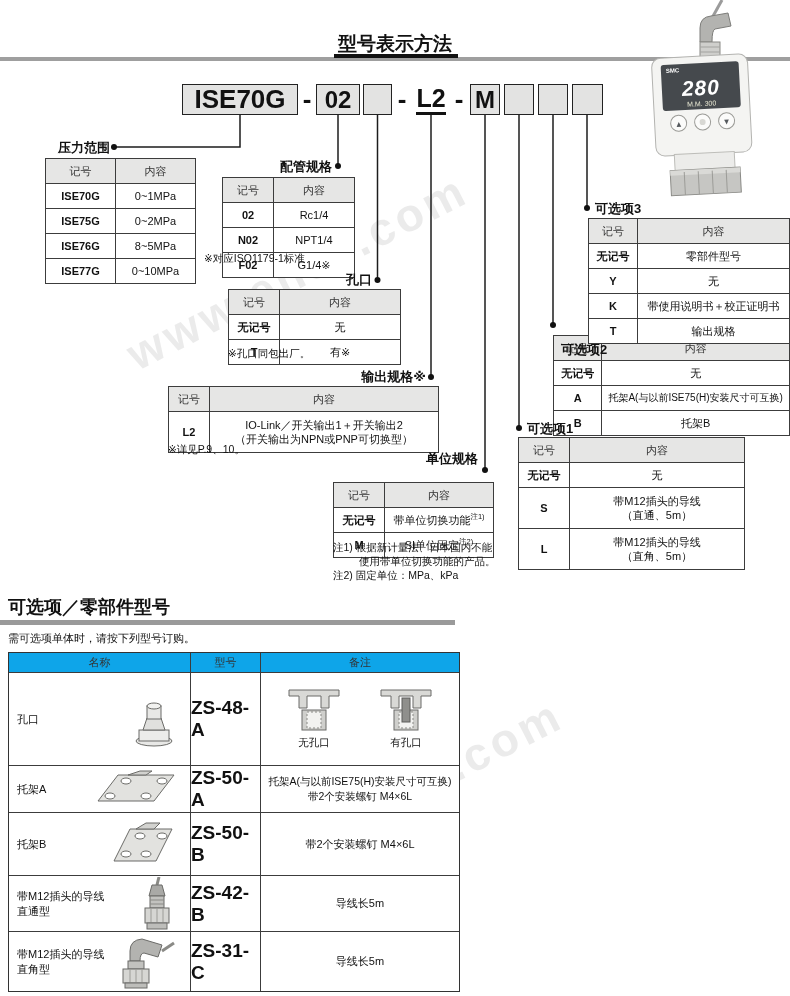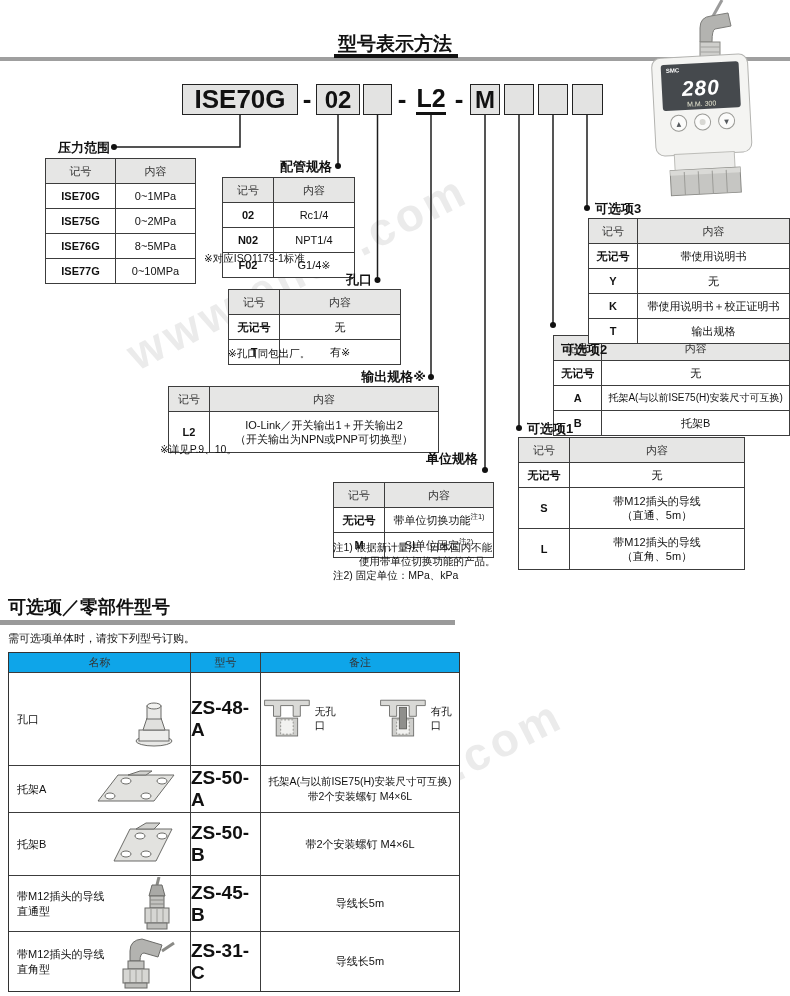--- a/index.html
+++ b/index.html
@@ -52,21 +52,21 @@
     border:1.5px solid #333;box-sizing:border-box;font-size:11px;
   }
   .pcell{border-right:1px solid #3c3c3c;border-bottom:1px solid #3c3c3c;display:flex;align-items:center;justify-content:center;box-sizing:border-box;}
   .pcell:nth-child(3n){border-right:none;}
   .pcell.last-row{border-bottom:none;}
   .pcell.hd{background:#0ea5e9;color:#333;}
   .pcell.namecell{justify-content:space-between;padding:2px 10px 2px 8px;}
   .pcell .nm{line-height:1.35;}
   .pcell.modelcell{font-weight:bold;font-size:19px;}
   .fig-pair{display:flex;gap:34px;align-items:flex-end;}
-  .fig-pair .fig{display:flex;flex-direction:row;align-items:center;gap:2px;font-size:10.5px;}
+  .fig-pair .fig{display:flex;flex-direction:column;align-items:center;gap:2px;font-size:10.5px;}
   
   .sensor{left:638px;top:0;width:140px;height:202px;z-index:2;}
 </style>
 </head>
 <body>
 
 <div class="wm" style="left:130px;top:330px;">www.ehsy.com</div>
 <div class="wm" style="left:225px;top:855px;">www.ehsy.com</div>
 
 <div class="abs page-title">型号表示方法</div>
@@ -187,21 +187,21 @@
       </tr>
   <tr>
     <td class="sym tall">L2</td>
     <td class="tall twoline">
       <div>IO-Link／开关输出1＋开关输出2</div>
       <div>（开关输出为NPN或PNP可切换型）</div>
     </td>
   </tr>
 </tbody>
   </table>
-<div class="footnote" style="left:160px;top:443px;text-align:center;">※详见P.9、10。</div>
+<div class="footnote" style="left:168px;top:443px;text-align:center;">※详见P.9、10。</div>
 
 <div class="spec-label ralign" style="left:388px;top:450px;width:90px;">单位规格</div>
 <table class="spec" style="left:333px;top:482px;">
   <tbody>
       <tr>
         <td class="hd" style="width:44px;">记号</td>
         <td class="hd" style="width:102px;">内容</td>
       </tr>
   <tr>
         <td class="sym">无记号</td>
@@ -270,21 +270,21 @@
 
 <div class="spec-label" style="left:595px;top:200px;">可选项3</div>
 <table class="spec" style="left:588px;top:218px;">
   <tbody>
       <tr>
         <td class="hd" style="width:42px;">记号</td>
         <td class="hd" style="width:145px;">内容</td>
       </tr>
   <tr>
         <td class="sym">无记号</td>
-        <td>带使用说明书</td>
+        <td>零部件型号</td>
       </tr>
   <tr>
         <td class="sym">Y</td>
         <td>无</td>
       </tr>
   <tr>
         <td class="sym">K</td>
         <td>带使用说明书＋校正证明书</td>
       </tr>
   <tr>
@@ -413,21 +413,21 @@
       <rect x="16" y="19" width="14" height="12" fill="#c2c2bf" stroke="#6b6b68"></rect>
       <line x1="16" y1="23" x2="30" y2="23" stroke="#8a8a86"></line>
       <line x1="16" y1="27" x2="30" y2="27" stroke="#8a8a86"></line>
       <rect x="11" y="31" width="24" height="15" fill="#d6d6d3" stroke="#6b6b68"></rect>
       <line x1="17" y1="31" x2="17" y2="46" stroke="#9c9c98"></line>
       <line x1="23" y1="31" x2="23" y2="46" stroke="#9c9c98"></line>
       <line x1="29" y1="31" x2="29" y2="46" stroke="#9c9c98"></line>
       <rect x="13" y="46" width="20" height="6" fill="#bdbdba" stroke="#6b6b68"></rect>
     </svg>
   </div>
-  <div class="pcell modelcell">ZS-45-B</div>
+  <div class="pcell modelcell">ZS-42-B</div>
   <div class="pcell">
     <span>导线长5m</span>
   </div>
 
   <div class="pcell namecell last-row">
     <span class="nm">
       <span style="display:block;">带M12插头的导线</span>
       <span style="display:block;">直角型</span>
     </span>
     <svg width="64" height="54" viewBox="0 0 64 54">

